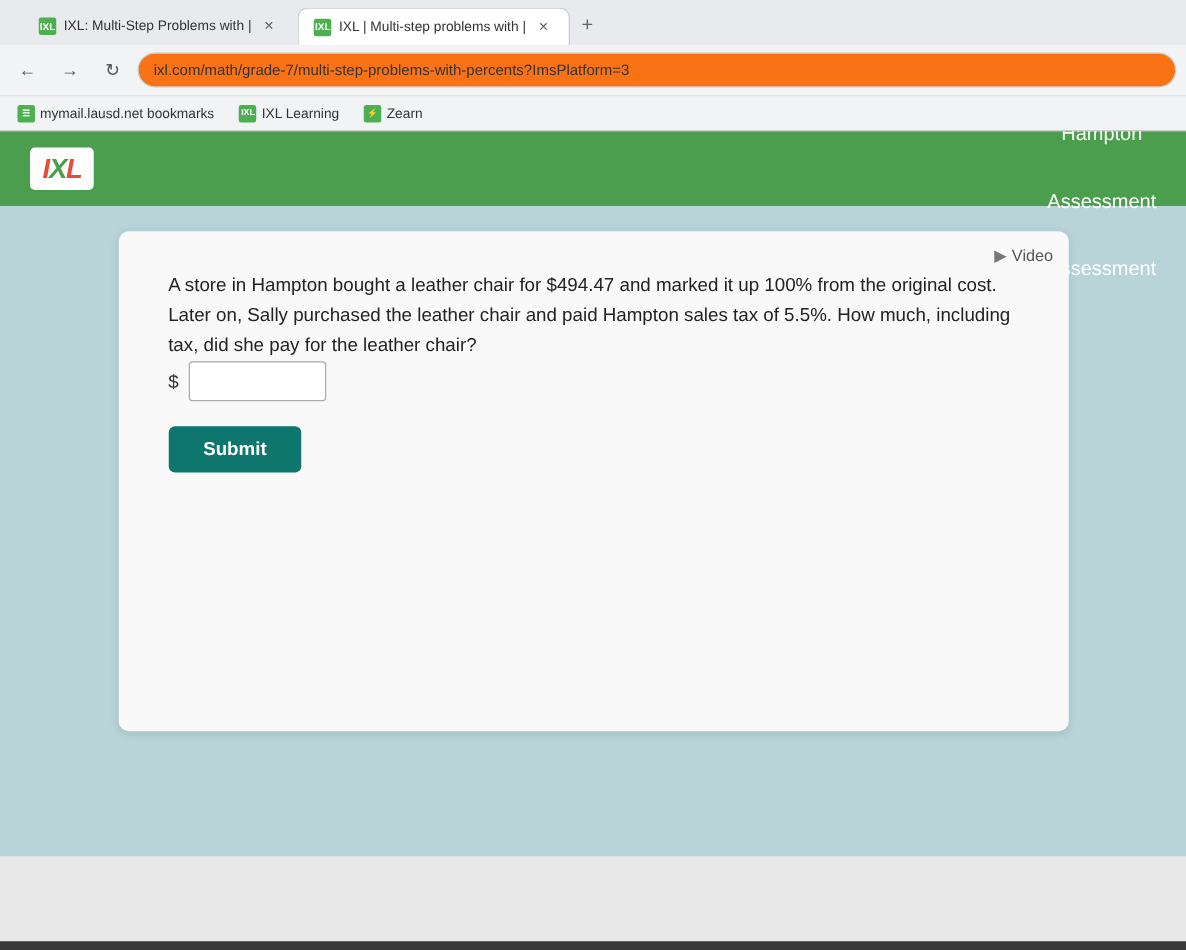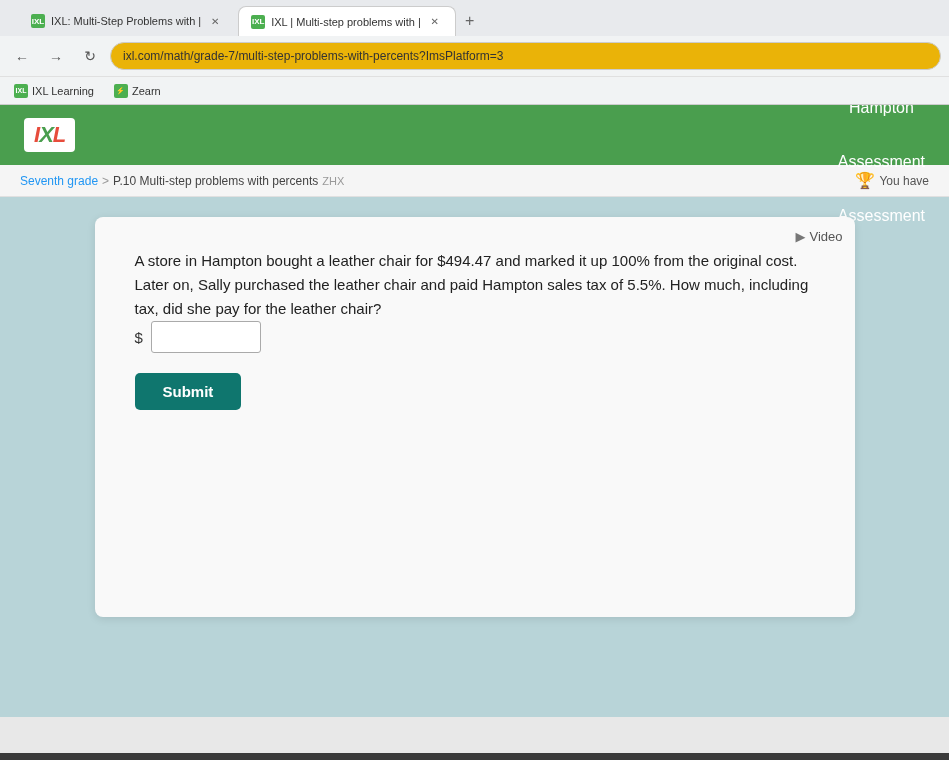--- a/index.html
+++ b/index.html
@@ -128,21 +128,21 @@
       justify-content: center;
     }
 
     .address-bar {
       flex: 1;
       height: 28px;
       border: 1px solid #ccc;
       border-radius: 14px;
       padding: 0 12px;
       font-size: 12px;
-      background: #eab308;
+      background: #f97316;
       color: #333;
       outline: none;
     }
 
     .bookmarks-bar {
       display: flex;
       align-items: center;
       padding: 3px 8px;
       gap: 8px;
       background: #f1f3f4;
@@ -376,20 +376,24 @@
 
   <div class="address-bar-row">
     <button class="nav-btn">←</button>
     <button class="nav-btn">→</button>
     <button class="nav-btn">↻</button>
     <input class="address-bar" type="text" value="ixl.com/math/grade-7/multi-step-problems-with-percents?ImsPlatform=3" style="">
   </div>
 
   <div class="bookmarks-bar">
     <div class="bookmark-item">
+      <div class="bookmark-icon">☰</div>
+      <span>mymail.lausd.net bookmarks</span>
+    </div>
+    <div class="bookmark-item">
       <div class="bookmark-icon">IXL</div>
       <span>IXL Learning</span>
     </div>
     <div class="bookmark-item">
       <div class="bookmark-icon">⚡</div>
       <span>Zearn</span>
     </div>
   </div>
 </div>
 
@@ -404,30 +408,20 @@
       <div class="my-ixl">
         <span class="header-nav-item">My IXL</span>
         <span style="color:white; font-size:10px;">▾</span>
       </div>
       <span class="header-nav-item">Hampton</span>
       <span class="header-nav-item">Assessment</span>
       <span class="header-nav-item">Assessment</span>
     </div>
   </div>
 
-  <div class="breadcrumb-bar">
-    <a class="breadcrumb-link">Seventh grade</a>
-    <span class="breadcrumb-sep">&gt;</span>
-    <span class="breadcrumb-current">P.10 Multi-step problems with percents</span>
-    <span class="breadcrumb-code">ZHX</span>
-    <div class="you-have">
-      <span class="trophy-icon">🏆</span>
-      <span>You have</span>
-    </div>
-  </div>
 
   <div class="main-content">
     <div class="question-card">
 
       <div class="video-label">
         <span class="video-icon">▶</span>
         <span>Video</span>
       </div>
 
       <p class="question-text">A store in Hampton bought a leather chair for $494.47 and marked it up 100% from the original cost. Later on, Sally purchased the leather chair and paid Hampton sales tax of 5.5%. How much, including tax, did she pay for the leather chair?</p>

